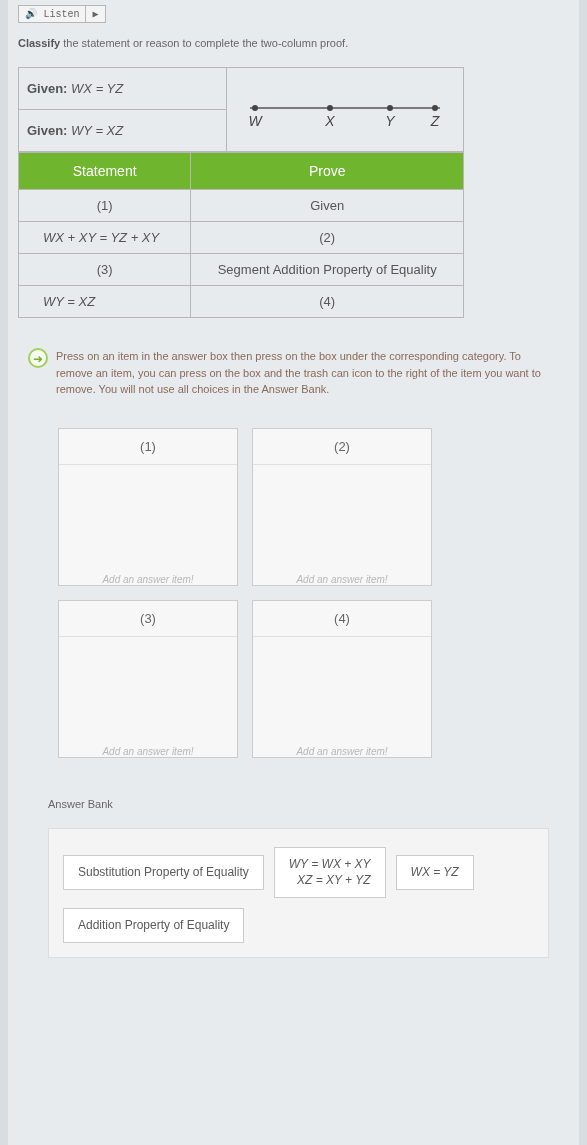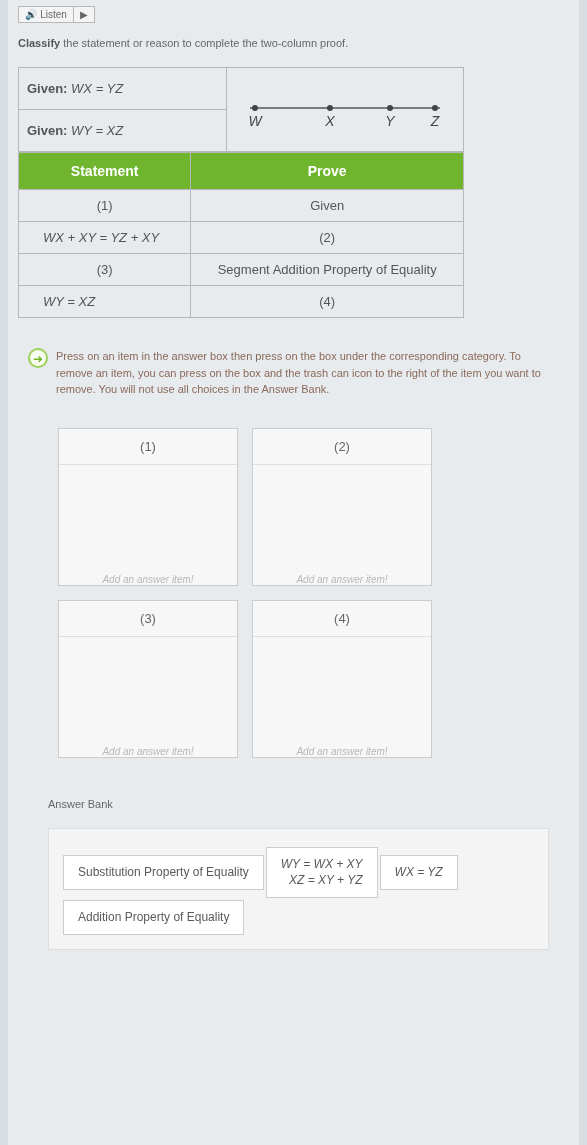--- a/index.html
+++ b/index.html
@@ -11,21 +11,21 @@
   padding: 0;
   color: #444;
   overflow: hidden;
 }
 .page-inner {
   background: #e8ebee;
   margin: 0 8px;
   padding: 4px 10px 10px 10px;
   min-height: 1145px;
 }
-.top-bar { margin-bottom: 14px; }
+.top-bar { margin-bottom: 14px; font-family: Liberation Mono, monospace; }
 .listen-btn {
   display: inline-block;
   border: 1px solid #b7b7b7;
   background: #f4f4f4;
   font-size: 10px;
   padding: 2px 6px;
   color: #666;
   margin-right: -1px;
 }
 .instruction {
@@ -58,21 +58,21 @@
 .proof-table th, .proof-table td {
   border: 1px solid #b7b7b7;
   padding: 8px 8px;
   font-size: 13px;
   text-align: center;
   color: #555;
 }
 .proof-table th {
   background: #6fb62e;
   color: #fff;
-  font-weight: bold;
+  font-weight: normal;
   font-size: 14px;
   padding: 10px 0;
 }
 .proof-table td.left { text-align: left; padding-left: 24px; }
 
 
 .hint-block {
   display: flex;
   gap: 8px;
   margin: 30px 10px 20px 10px;
@@ -131,21 +131,21 @@
   color: #666;
   margin: 40px 0 18px 30px;
 }
 .bank-area {
   border: 1px solid #ddd;
   background: #f4f4f4;
   margin: 0 20px 0 30px;
   padding: 18px 14px 14px 14px;
   display: flex;
   flex-wrap: wrap;
-  gap: 2px;
+  gap: 10px;
   align-items: center;
 }
 .bank-item {
   border: 1px solid #ccc;
   background: #fff;
   padding: 8px 14px;
   font-size: 12px;
   color: #5a5a5a;
   line-height: 1.4;
   display: inline-block;

